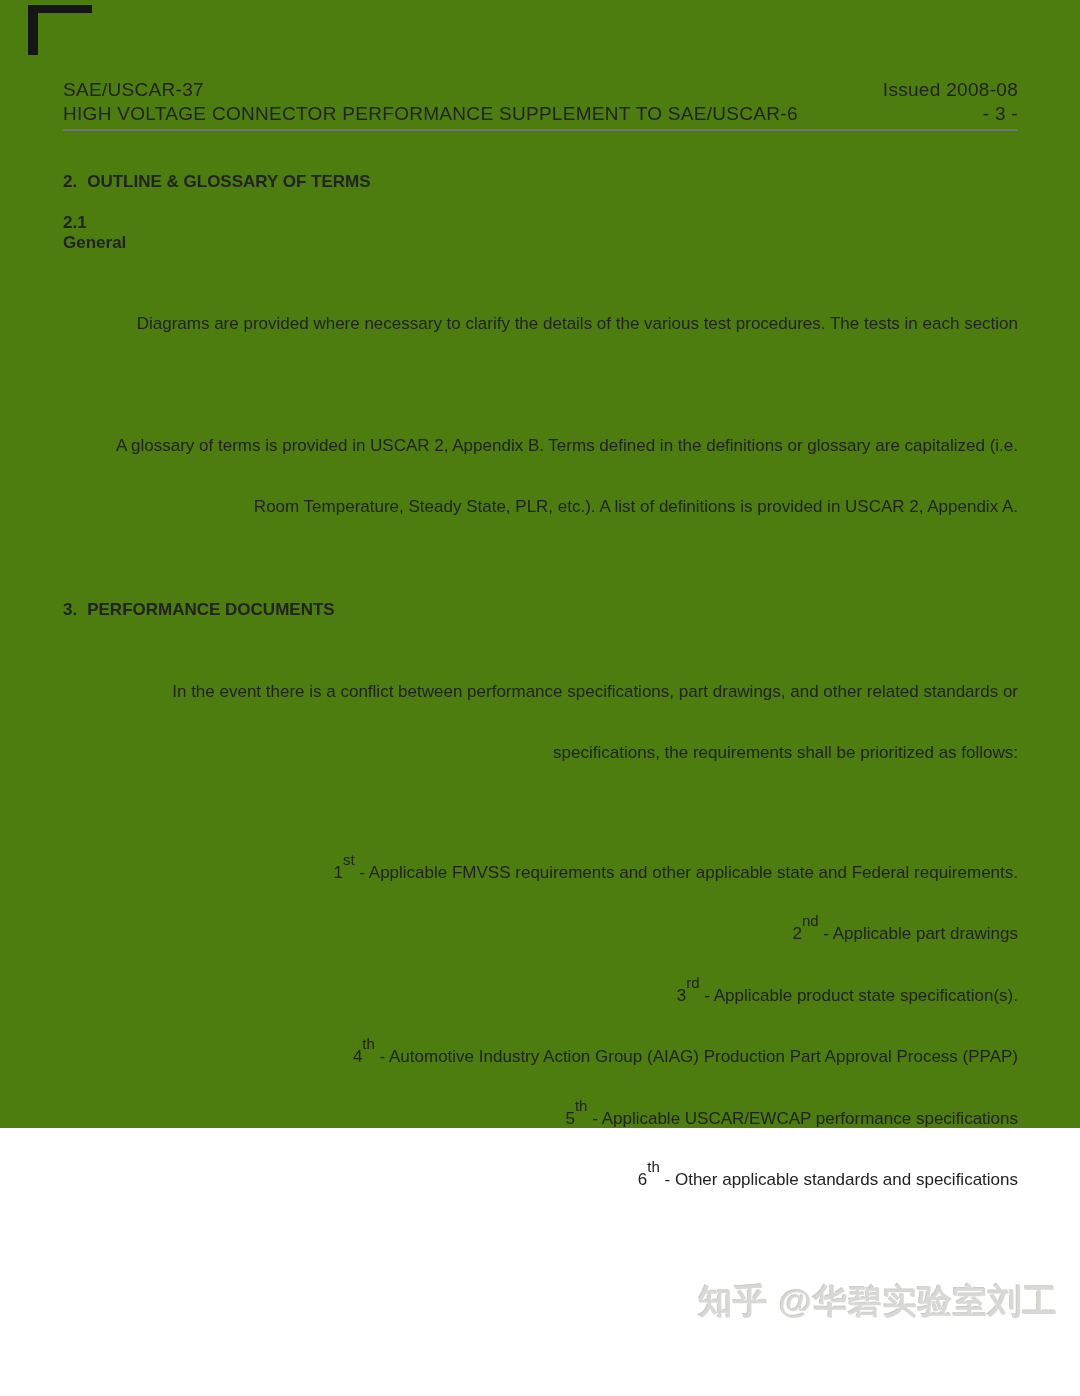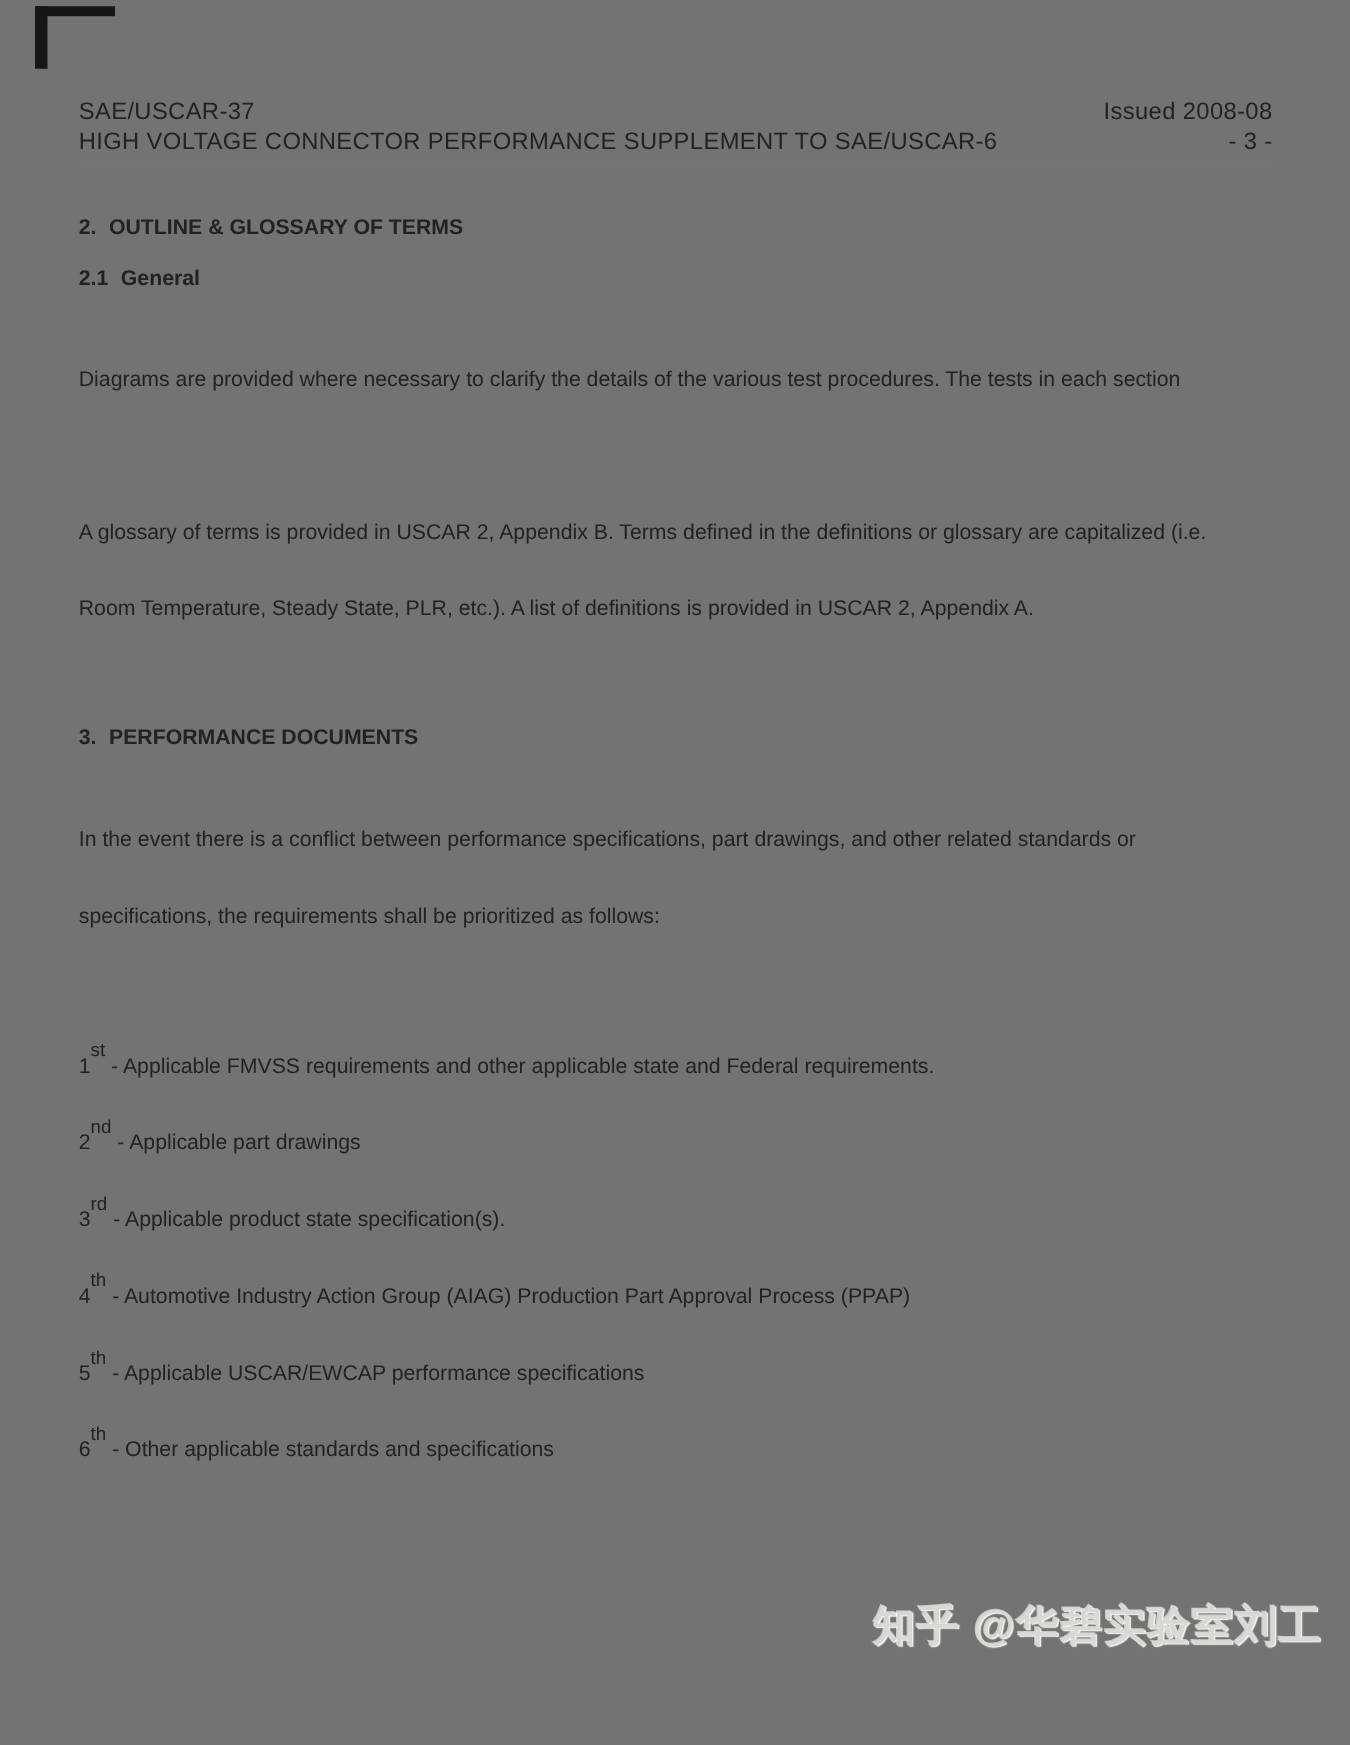--- a/index.html
+++ b/index.html
@@ -4,21 +4,21 @@
 <style>
   * { margin: 0; padding: 0; box-sizing: border-box; }
   html, body { background: #ffffff; }
   body {
     width: 1080px; height: 1396px;
     font-family: "Liberation Sans", sans-serif;
     color: #222222;
     position: relative;
     overflow: hidden;
   }
-  .page { position: relative; width: 1080px; height: 1396px; background: #737373; }
+  .page { position: relative; width: 1080px; height: 1128px; background: #4d7c0f; }
   .content { padding: 78px 62px 0 63px; }
 
   
   .corner-mark { position: absolute; top: 5px; left: 28px; }
   .corner-mark .h { position: absolute; top: 0; left: 0; width: 64px; height: 8px; background: #161616; }
   .corner-mark .v { position: absolute; top: 0; left: 0; width: 10px; height: 50px; background: #161616; }
 
   
   .hdr-row {
     display: flex; justify-content: space-between; align-items: baseline;
@@ -28,27 +28,27 @@
   .hdr-rule { border-top: 2px solid #757575; margin-top: 3px; }
 
   
   .sec-h {
     display: flex; font-weight: bold; font-size: 17px; line-height: 20px;
     white-space: pre-wrap;
   }
   .sec-h .num { margin-right: 10px; }
 
   
-  .para { font-size: 17px; line-height: 20.5px; white-space: pre-wrap; }
+  .para { font-size: 17px; line-height: 20.5px; white-space: pre-wrap; text-align: right; }
   .line { white-space: pre-wrap; }
   sup.ord { font-size: 15px; position: relative; top: -6px; line-height: 0; }
 
   
   .mt-41 { margin-top: 41px; }
-  .mt-21 { margin-top: 21px; }
+  .mt-21 { margin-top: 21px; flex-direction: column; }
   .mt-20 { margin-top: 20px; }
   .mt-19 { margin-top: 19px; }
   .mt-17 { margin-top: 17px; }
 
   
   .watermark {
     position: absolute; top: 1281px; right: 22px;
     font-size: 34px; line-height: 40px; letter-spacing: 1px;
     color: #d8d8d4;
     text-shadow: 1px 1px 1px #ffffff, -1px -1px 0 #cbcbc7;

